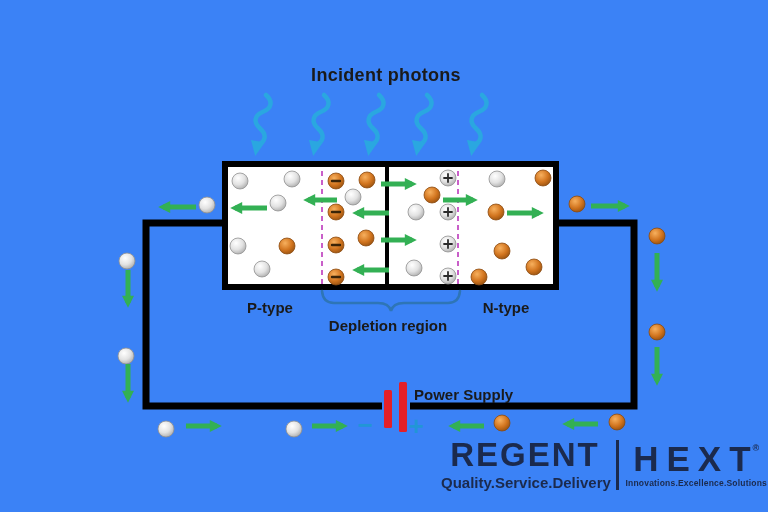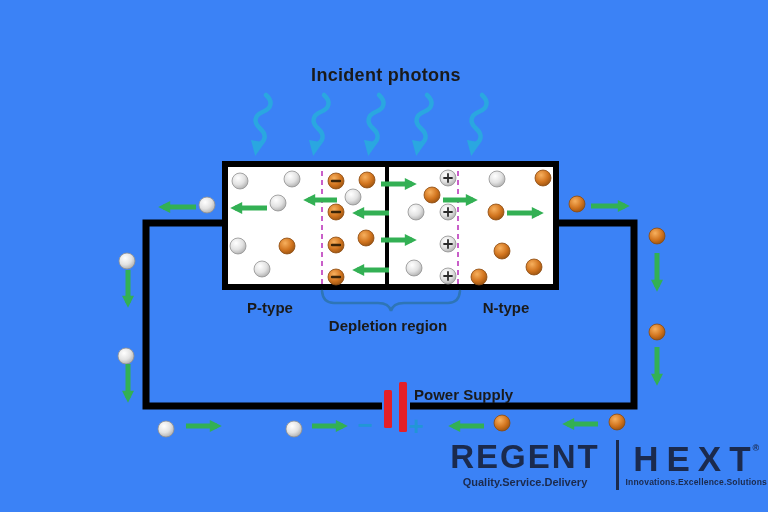--- a/index.html
+++ b/index.html
@@ -24,21 +24,21 @@
   .photonhead{fill:var(--photon);}
   .sphE{stroke:#909090;stroke-width:.8;}
   .sphH{stroke:#8a4a10;stroke-width:.8;}
   .sign{stroke:#3a2408;stroke-width:2.4;stroke-linecap:round;}
   .signp{stroke:#2b2b2b;stroke-width:1.8;stroke-linecap:round;}
   
   .logos{position:absolute;left:441px;top:438px;display:flex;align-items:center;color:var(--logo_navy);}
   .regent{width:168px;text-align:center;}
   .regent-name{font-size:33px;font-weight:800;letter-spacing:2px;line-height:1.05;}
   .regent-sub{font-size:11.5px;font-weight:700;letter-spacing:4.5px;margin-top:1px;}
-  .regent-tag{font-size:11px;font-weight:600;margin-top:1px;}
+  .regent-tag{font-size:15px;font-weight:600;margin-top:1px;}
   .logo-divider{width:2.5px;height:50px;background:var(--logo_navy);margin:2px 7px 0 7px;}
   .hext{text-align:center;}
   .hext-name{font-size:35px;font-weight:800;letter-spacing:8px;line-height:1.02;white-space:nowrap;}
   .hext-reg{font-size:9px;vertical-align:20px;letter-spacing:0;margin-left:-6px;}
   .hext-tag{font-size:8.5px;font-weight:600;letter-spacing:.2px;margin-top:1px;}
 </style>
 </head>
 <body>
 
 <div class="stage">

